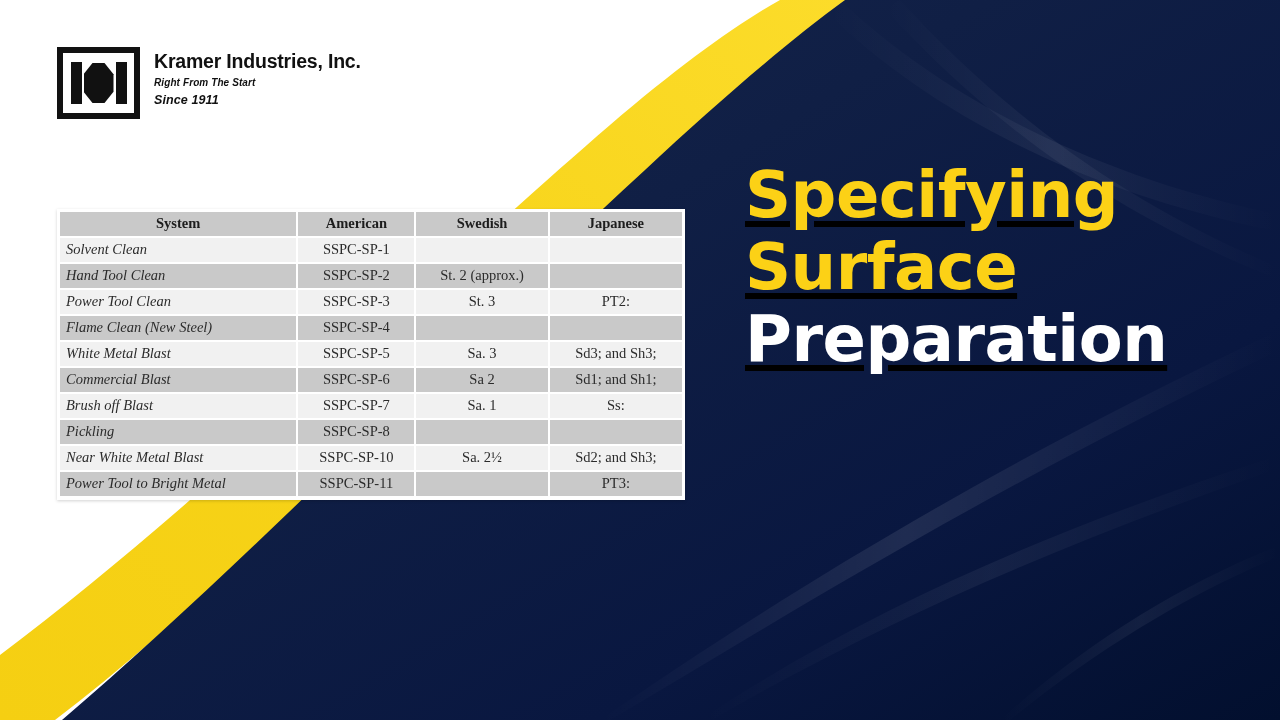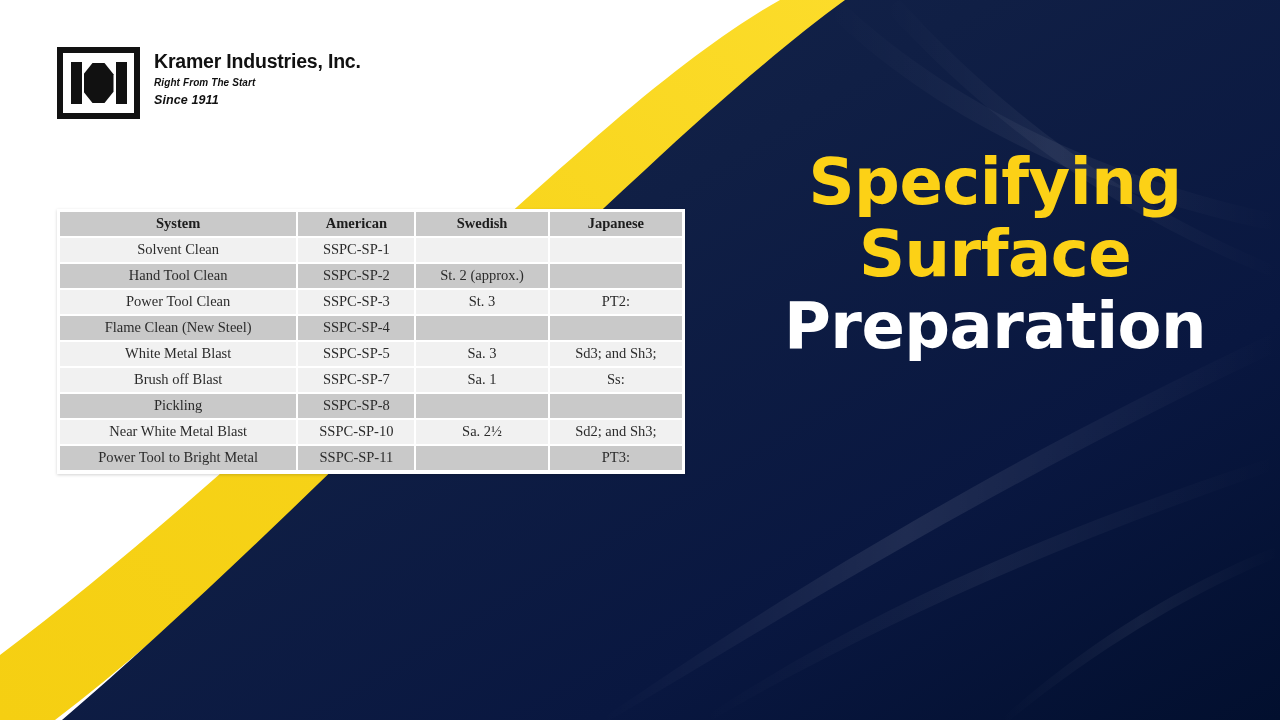--- a/index.html
+++ b/index.html
@@ -66,31 +66,31 @@
     table-layout:fixed;
   }
   table.spec th, table.spec td{
     font-size:14.5px;color:#2b2b2b;height:22px;padding:1px 6px;
     line-height:1.05;overflow:hidden;white-space:nowrap;
   }
   table.spec th{font-weight:bold;text-align:center;background:#c9c9c9;color:#1d1d1d;font-size:14.5px;padding-left:6px;}
   table.spec th.sys{text-align:center;}
   tr.odd td{background:#f1f1f1;}
   tr.even td{background:#c9c9c9;}
-  td.sys{text-align:center;padding-left:8px;}
+  td.sys{text-align:left;padding-left:8px;font-style:italic;}
   td.ctr{text-align:center;}
   col.c-sys{width:234px;}
   col.c-am{width:115px;}
   col.c-sw{width:130px;}
   col.c-jp{width:131px;}
 
   
   .headline{
-    position:absolute;left:745px;top:146px;width:500px;
-    text-align:center;
+    position:absolute;left:745px;top:159px;width:500px;
+    text-decoration:underline;
   }
   .hl-line{
     font-family:"DejaVu Sans", sans-serif;
     font-weight:bold;
     font-size:64px;
     line-height:72px;
     letter-spacing:-0.5px;
   }
   .hl-yellow{color:#fcd116;}
   .hl-white{color:#ffffff;}
@@ -201,20 +201,26 @@
             <td class="ctr">SSPC-SP-4</td>
             <td class="ctr"></td>
             <td class="ctr"></td>
           </tr>
           <tr class="odd">
             <td class="sys">White Metal Blast</td>
             <td class="ctr">SSPC-SP-5</td>
             <td class="ctr">Sa. 3</td>
             <td class="ctr">Sd3; and Sh3;</td>
           </tr>
+          <tr class="even">
+            <td class="sys">Commercial Blast</td>
+            <td class="ctr">SSPC-SP-6</td>
+            <td class="ctr">Sa 2</td>
+            <td class="ctr">Sd1; and Sh1;</td>
+          </tr>
           <tr class="odd">
             <td class="sys">Brush off Blast</td>
             <td class="ctr">SSPC-SP-7</td>
             <td class="ctr">Sa. 1</td>
             <td class="ctr">Ss:</td>
           </tr>
           <tr class="even">
             <td class="sys">Pickling</td>
             <td class="ctr">SSPC-SP-8</td>
             <td class="ctr"></td>

